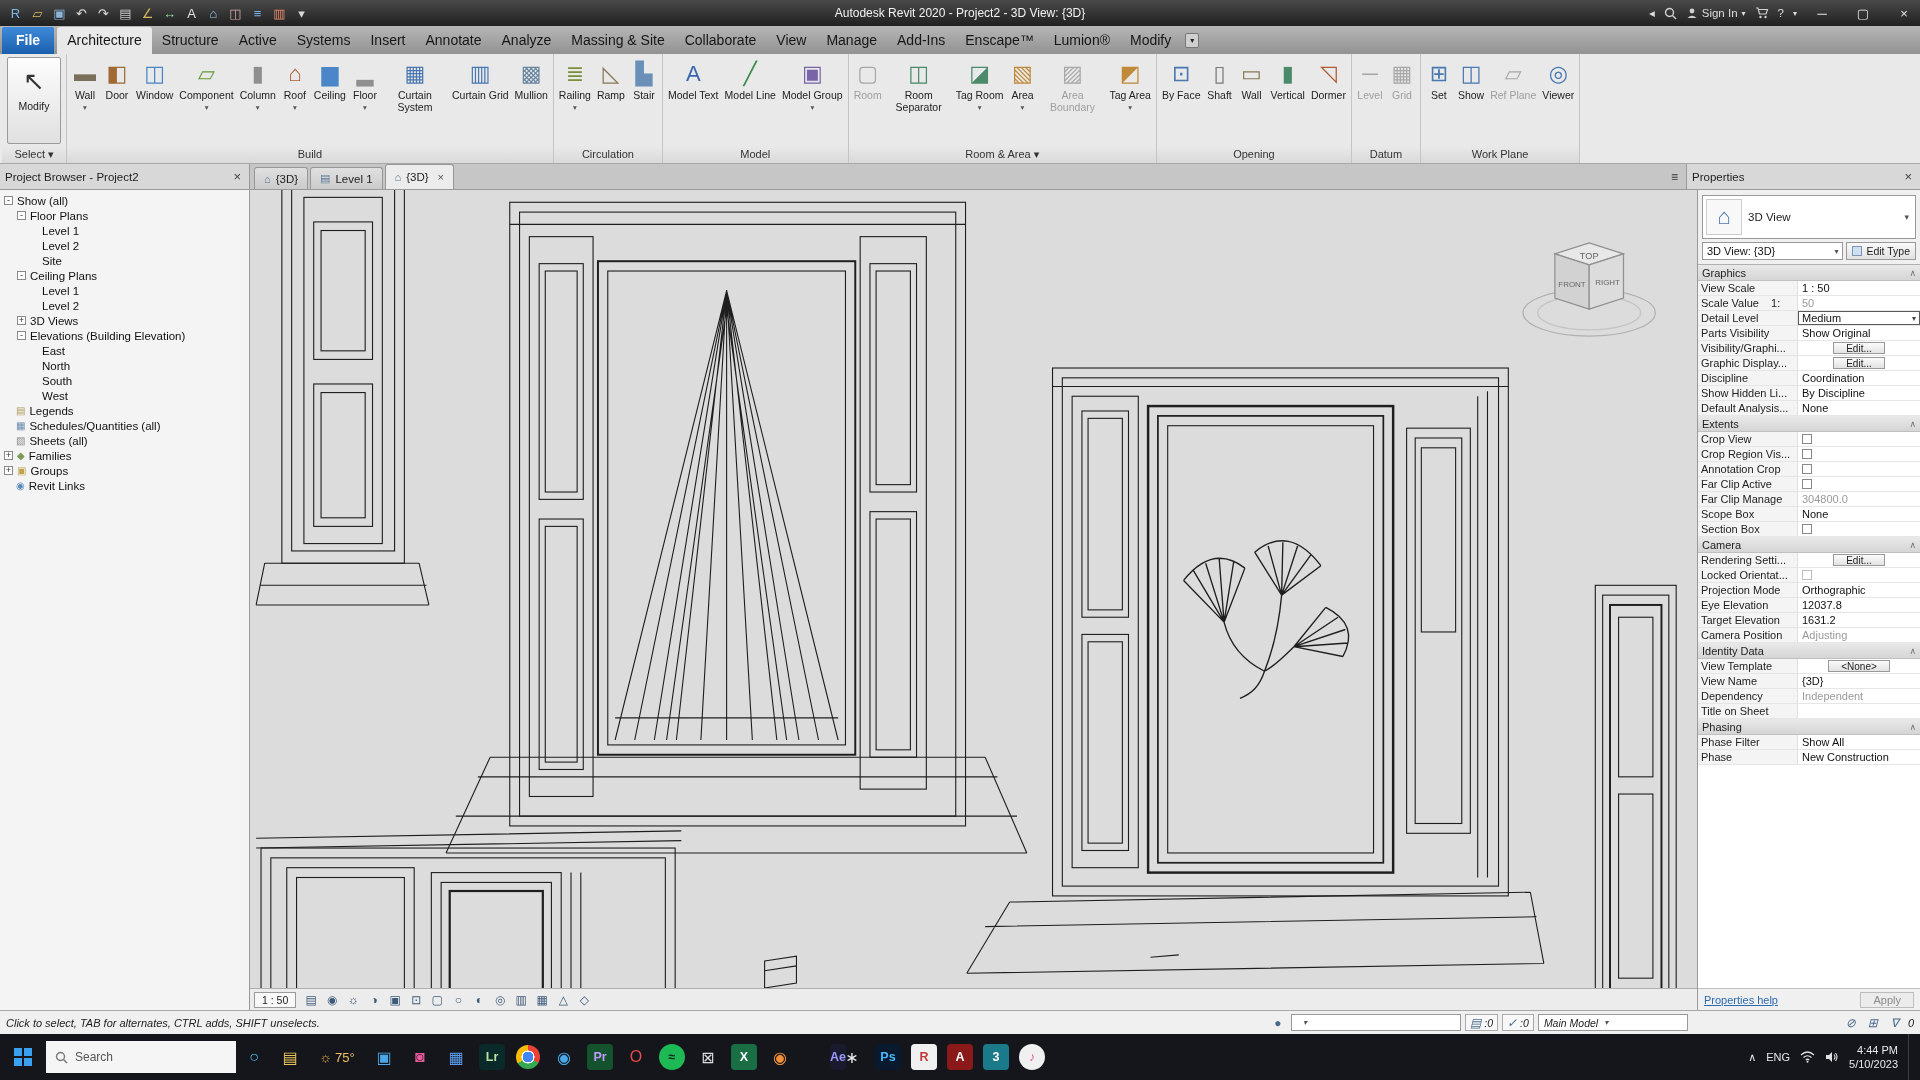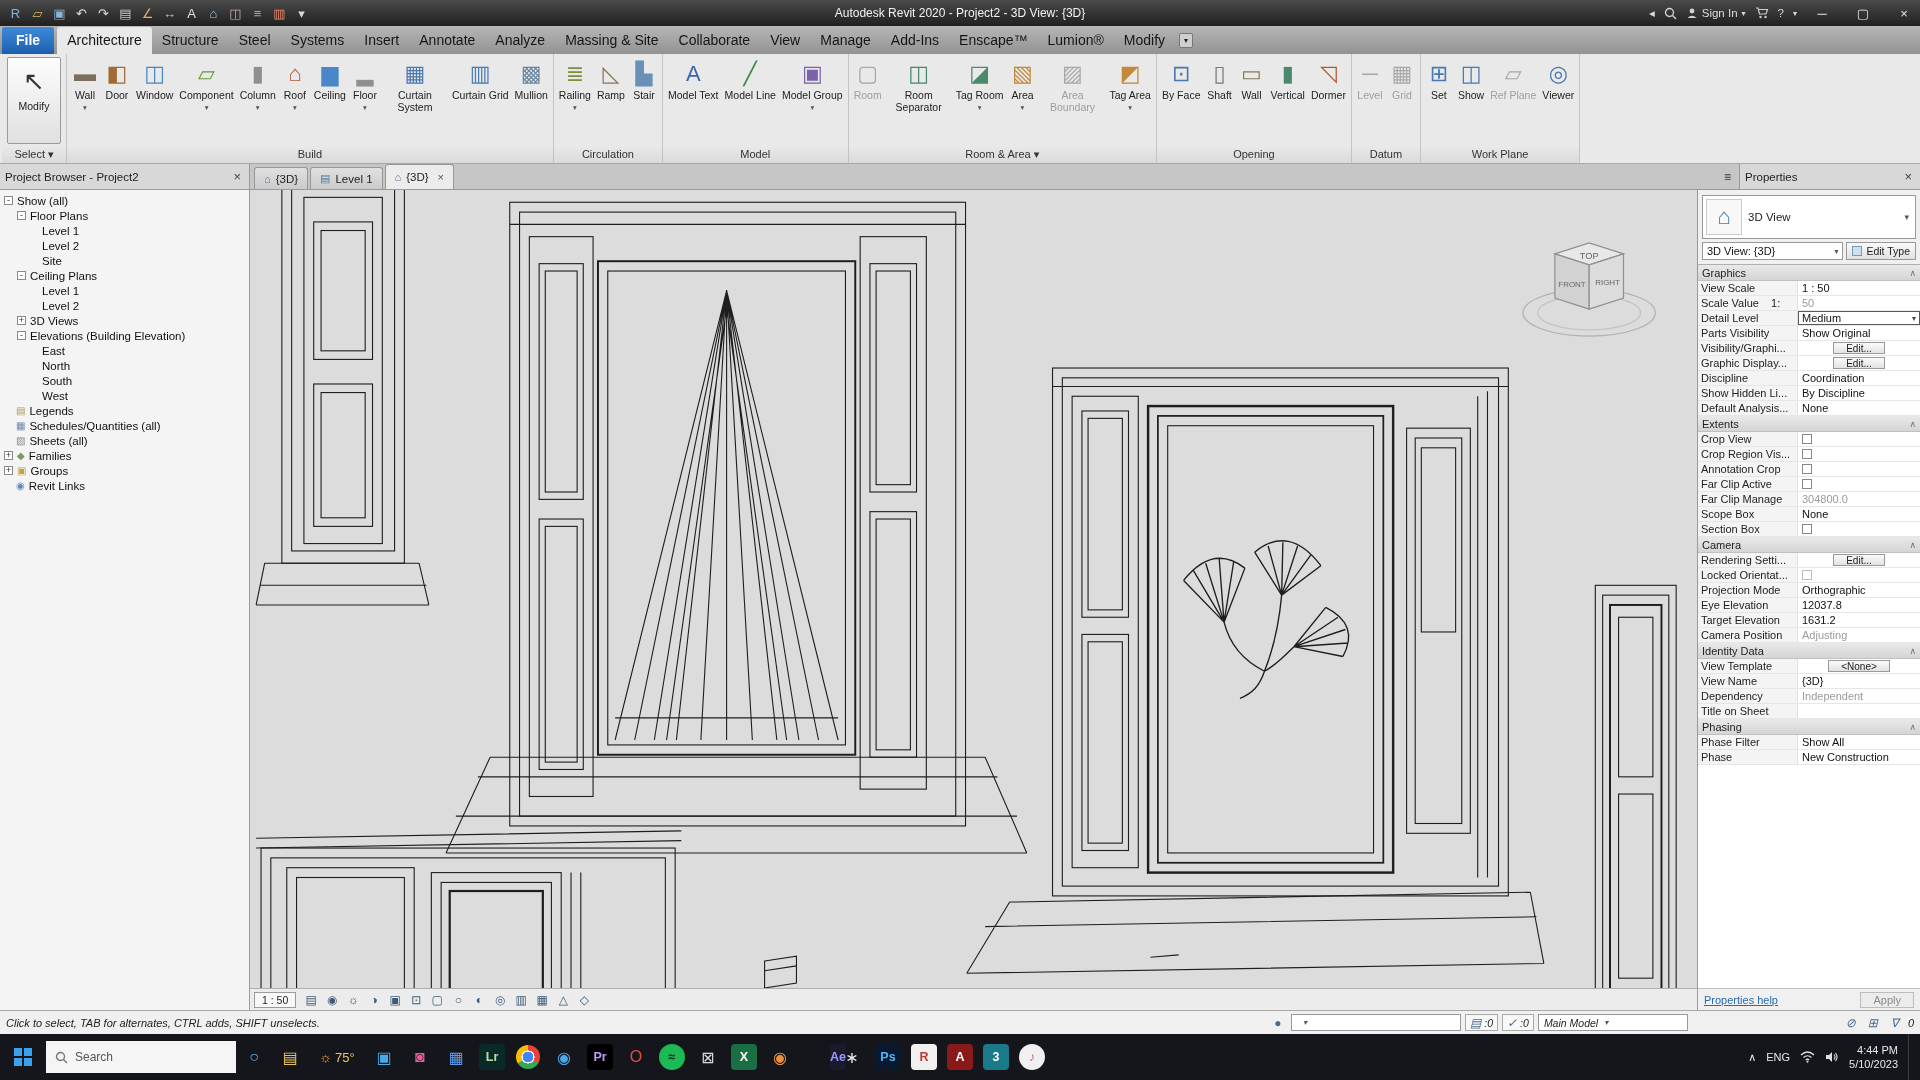--- a/index.html
+++ b/index.html
@@ -33,21 +33,21 @@
   .ric { height:32px; display:flex; align-items:center; justify-content:center; font-size:22px; line-height:1; }
   .rbtn.modify .ric { font-size:26px; height:40px; }
   .rlb { font-size:10.5px; line-height:1.12; color:#222; }
   .rbtn.dis .rlb { color:#9e9e9e; }
   .rdd { font-size:7.5px; color:#555; margin-top:1px; }
   .rcap { height:17px; font-size:11px; color:#333; text-align:center; padding:2px 6px 0; background:linear-gradient(#e9e9e9,#dadada); white-space:nowrap; }
 
   
   #panelrow { height:26px; display:flex; background:#c6c6c6; border-bottom:1px solid #9a9a9a; flex:0 0 auto; }
   #browserHeader { width:250px; background:#d8d8d8; border-right:1px solid #9a9a9a; display:flex; align-items:center; font-size:11.5px; color:#222; padding:0 5px; }
-  #propsHeader { width:181px; background:#d8d8d8; border-left:1px solid #9a9a9a; display:flex; align-items:center; font-size:11.5px; color:#222; padding:8px 5px; }
+  #propsHeader { width:234px; background:#d8d8d8; border-left:1px solid #9a9a9a; display:flex; align-items:center; font-size:11.5px; color:#222; padding:8px 5px; }
   .x { margin-left:auto; color:#444; font-size:13px; padding:0 3px; }
   #viewtabs { flex:1; display:flex; align-items:flex-end; padding-left:4px; gap:2px; }
   .vtab { height:22px; display:flex; align-items:center; gap:5px; padding:0 9px; background:linear-gradient(#e0e0e0,#cbcbcb); border:1px solid #979797; border-bottom:none; border-radius:3px 3px 0 0; font-size:11.5px; color:#222; }
   .vtab.active { background:#ececec; height:25px; }
   .vicon { font-size:11px; color:#5a7a9a; }
   .vx { font-size:11px; color:#555; margin-left:4px; }
   #tabListBtn { margin-left:auto; margin-right:8px; align-self:center; font-size:12px; color:#333; }
 
   
   #main { flex:1; display:flex; min-height:0; }
@@ -165,21 +165,21 @@
       <span class="win-btn">─</span>
       <span class="win-btn">▢</span>
       <span class="win-btn close">×</span>
     </div>
   </div>
 
   <div id="tabrow">
       <span class="tab file">File</span>
       <span class="tab active">Architecture</span>
       <span class="tab">Structure</span>
-      <span class="tab">Steel</span>
+      <span class="tab">Active</span>
       <span class="tab">Systems</span>
       <span class="tab">Insert</span>
       <span class="tab">Annotate</span>
       <span class="tab">Analyze</span>
       <span class="tab">Massing &amp; Site</span>
       <span class="tab">Collaborate</span>
       <span class="tab">View</span>
       <span class="tab">Manage</span>
       <span class="tab">Add-Ins</span>
       <span class="tab">Enscape™</span>
@@ -878,21 +878,21 @@
         <div class="tb-app">
           <span class="chip" style="background: rgb(10, 42, 42); color: rgb(184, 224, 160);">Lr</span>
         </div>
         <div class="tb-app">
           <span class="chrome-chip"></span>
         </div>
         <div class="tb-app">
           <span style="color: rgb(74, 168, 232);">◉</span>
         </div>
         <div class="tb-app">
-          <span class="chip" style="background: #000000; color: rgb(192, 154, 255);">Pr</span>
+          <span class="chip" style="background: #14532d; color: rgb(192, 154, 255);">Pr</span>
         </div>
         <div class="tb-app">
           <span style="color: rgb(232, 74, 74);">O</span>
         </div>
         <div class="tb-app">
           <span class="chip round" style="background: rgb(29, 185, 84); color: rgb(10, 42, 26);">≈</span>
         </div>
         <div class="tb-app">
           <span style="color: rgb(216, 216, 216);">⊠</span>
         </div>

